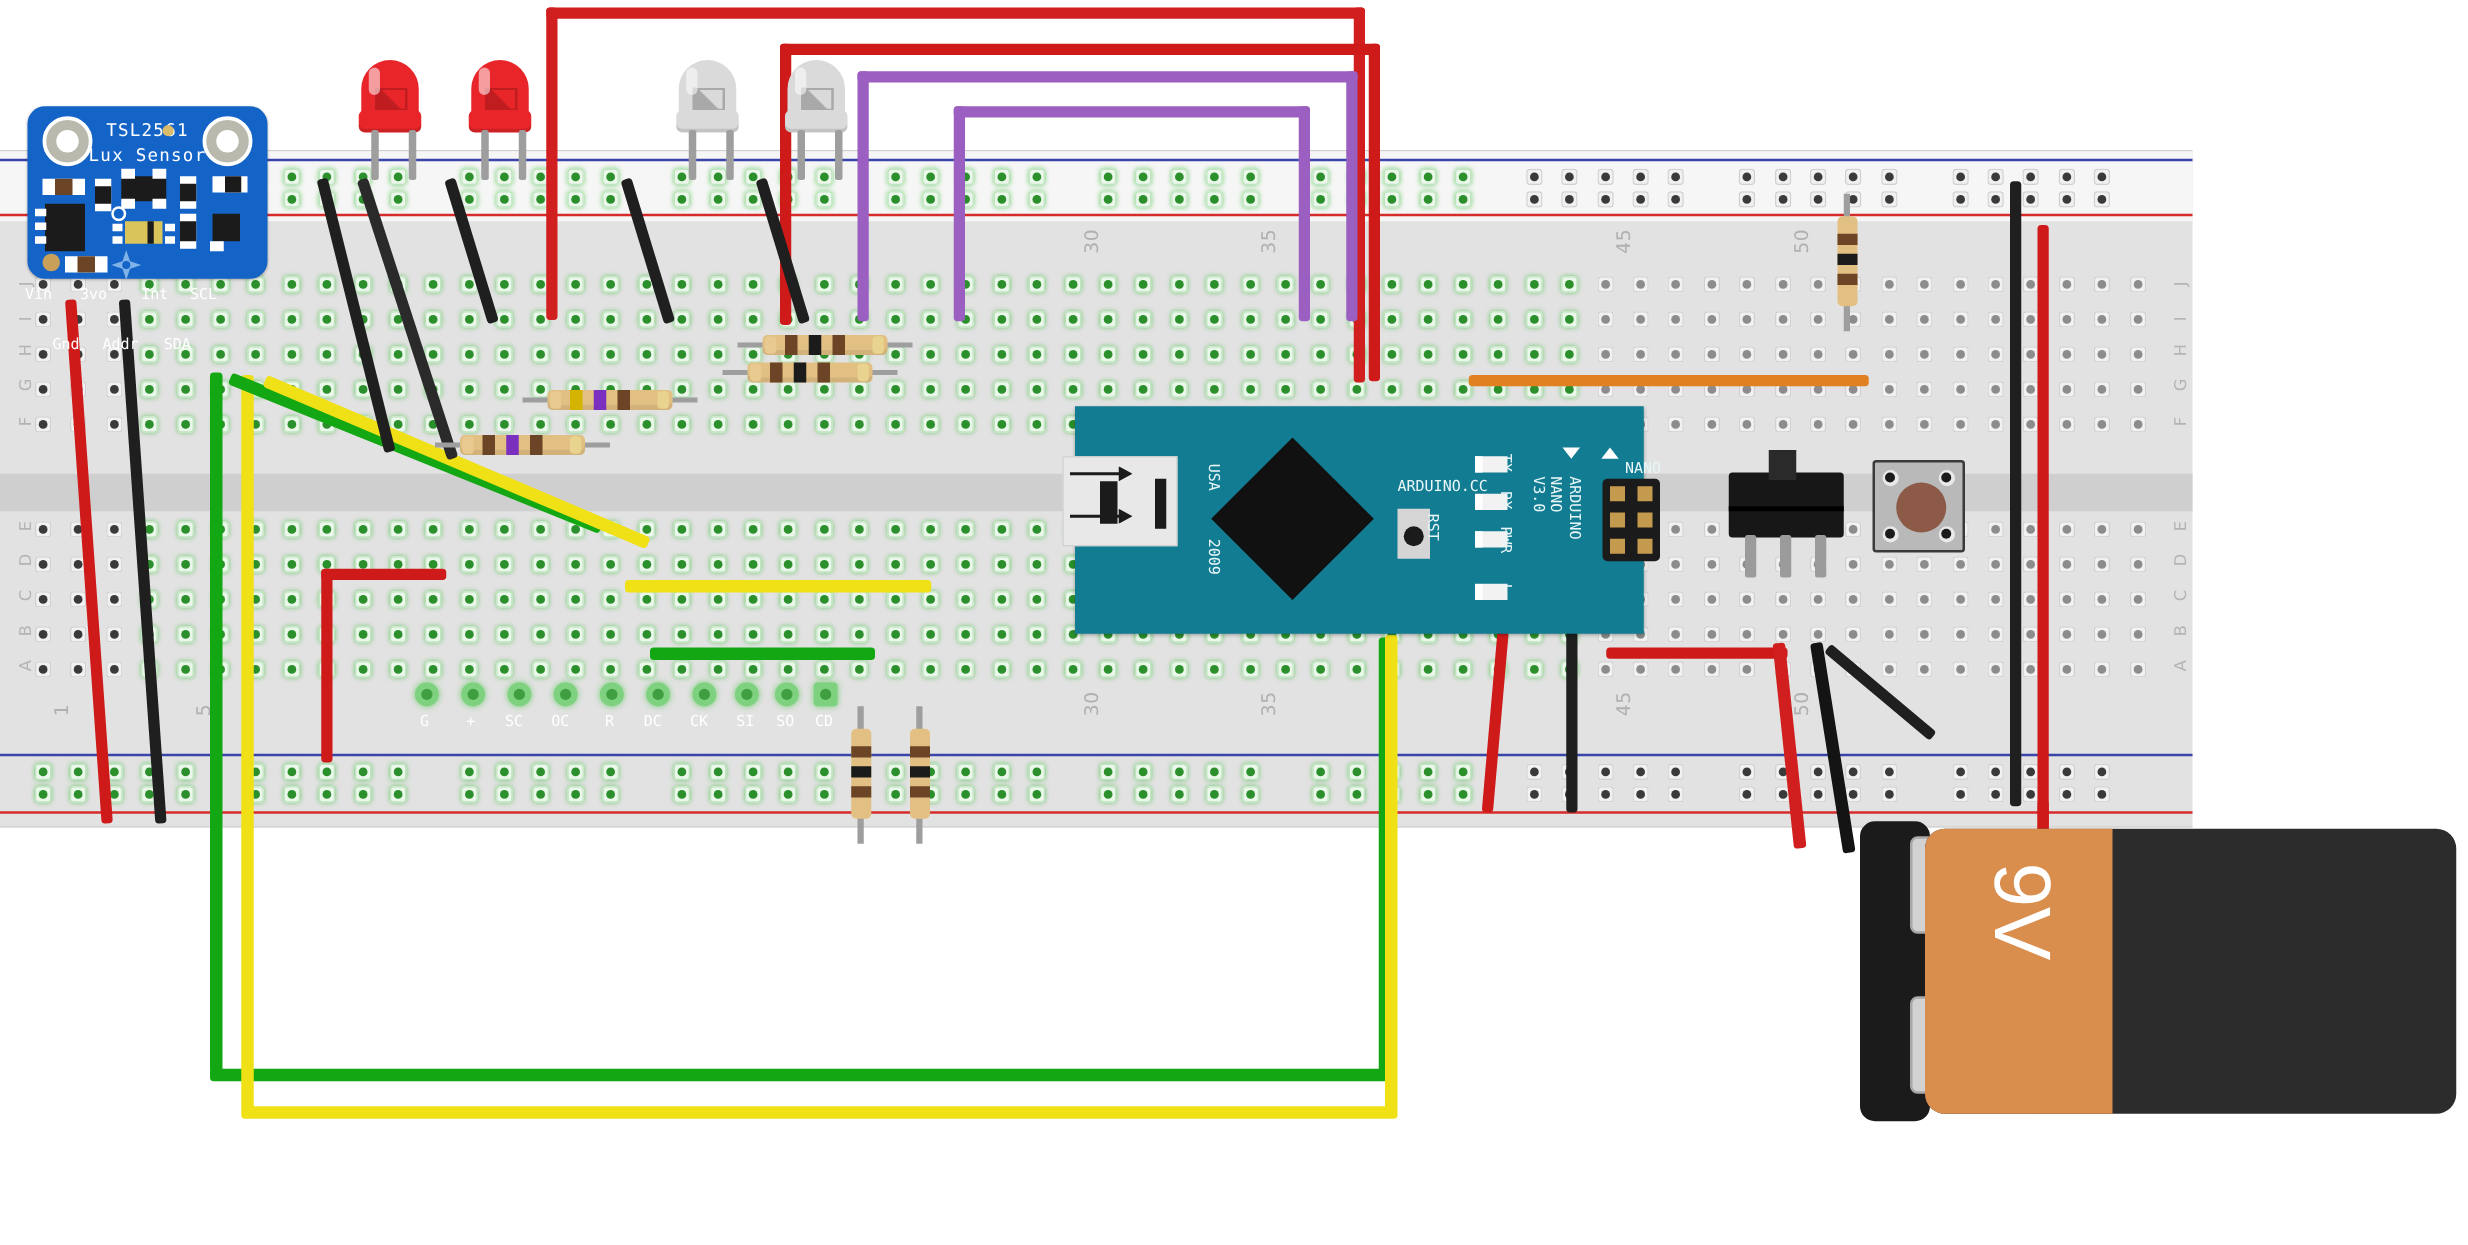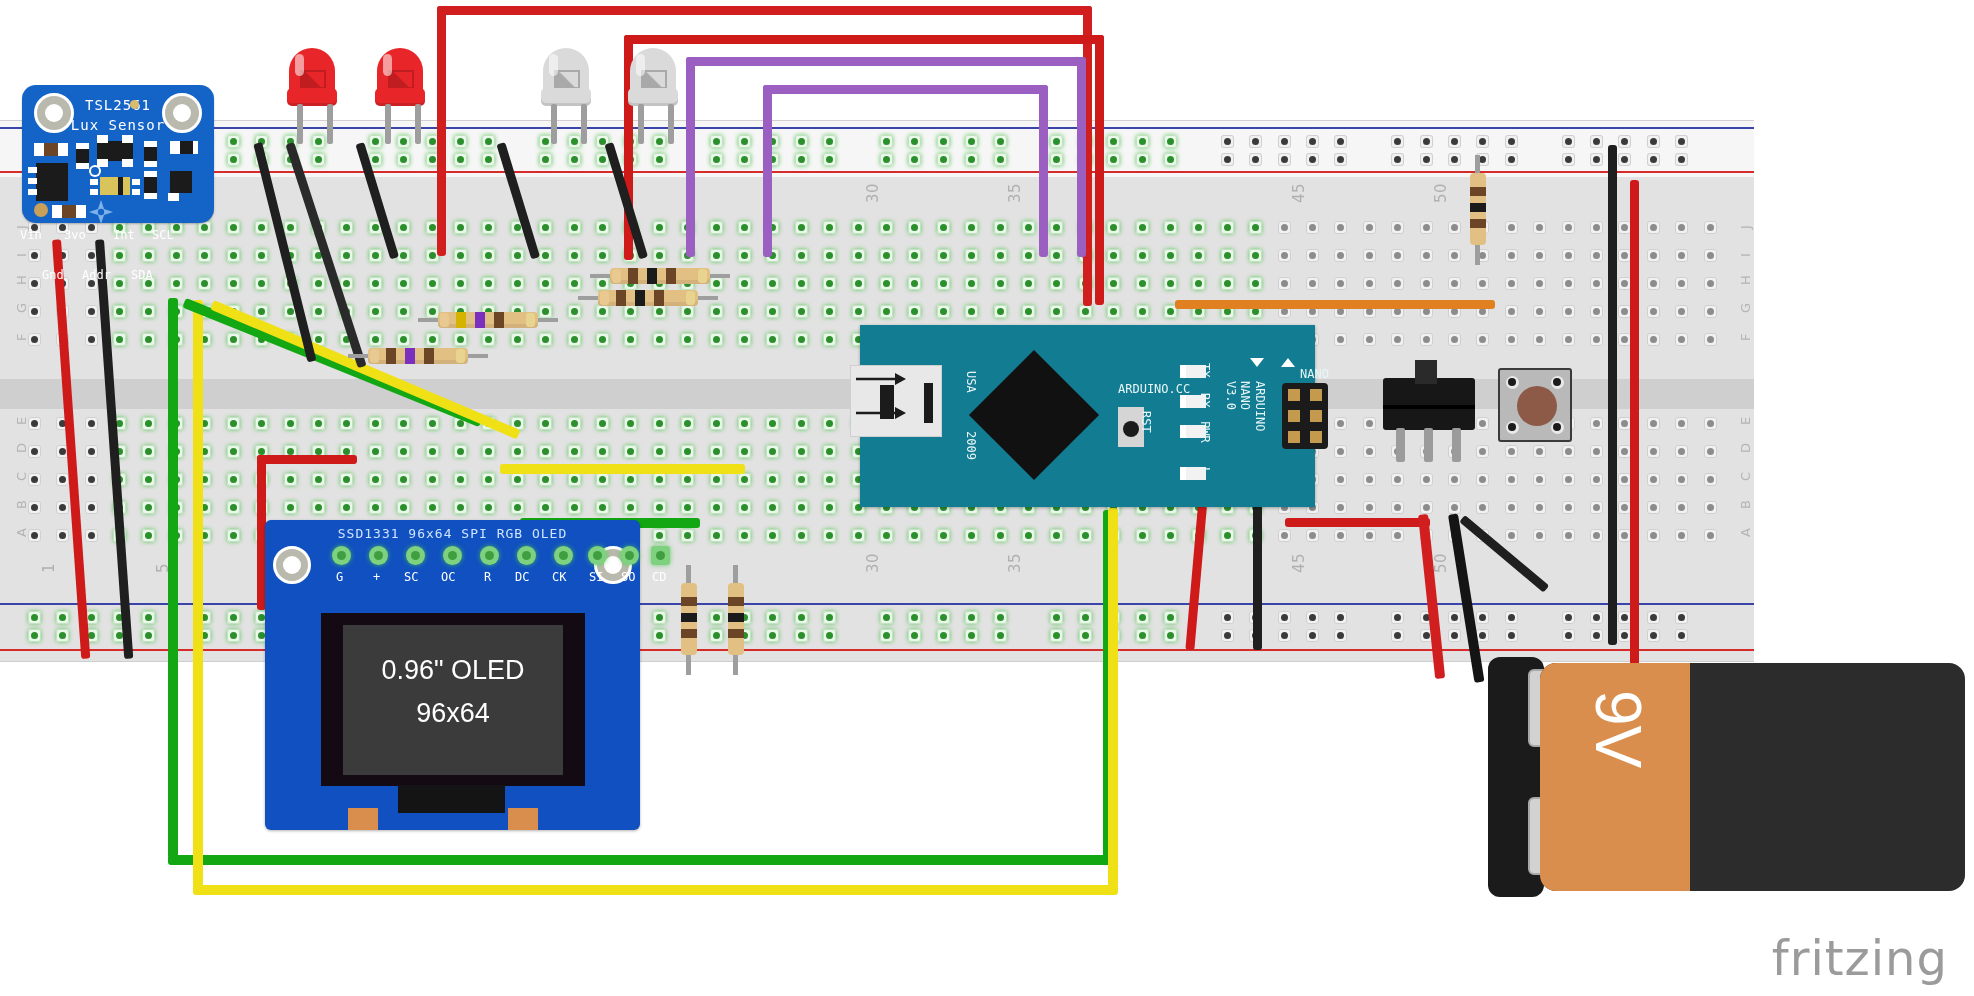--- a/index.html
+++ b/index.html
@@ -2869,38 +2869,20 @@
         <i></i>
       </div>
     <div class="sc" style="left:6px;top:51px;">
         <i></i>
       </div>
     <div class="sc" style="left:51px;top:51px;">
         <i></i>
       </div>
   </div>
 
-  <div id="oled" class="abs">
-    <div class="hdr">SSD1331 96x64 SPI RGB OLED</div>
-    <div class="mount" style="left:8px;top:26px;">
-        <b></b>
-      </div>
-    <div class="mount" style="left:329px;top:26px;">
-        <b></b>
-      </div>
-    <div class="screenframe">
-      <div class="screen">
-        <div style="margin-top:30px;">0.96" OLED</div>
-        <div style="margin-top:12px;">96x64</div>
-      </div>
-    </div>
-    <div class="flex"></div>
-    <div class="tab" style="left:83px;top:288px;"></div>
-    <div class="tab" style="left:243px;top:288px;"></div>
-  </div>
 
   <div class="opin abs" style="left:332px;top:546px;">
       <i></i>
     </div>
   <div class="opin abs" style="left:369px;top:546px;">
       <i></i>
     </div>
   <div class="opin abs" style="left:406px;top:546px;">
       <i></i>
     </div>
@@ -2939,15 +2921,14 @@
 
   <div id="batt" class="abs">
     <div class="cap"></div>
     <div class="term" style="top:14px;"></div>
     <div class="term" style="top:142px;"></div>
     <div class="body"></div>
     <div class="gloss"></div>
     <div class="lbl">9V</div>
   </div>
 
-  <div id="fz" class="abs">fritzing</div>
 
 </div>
 
 </body></html>

